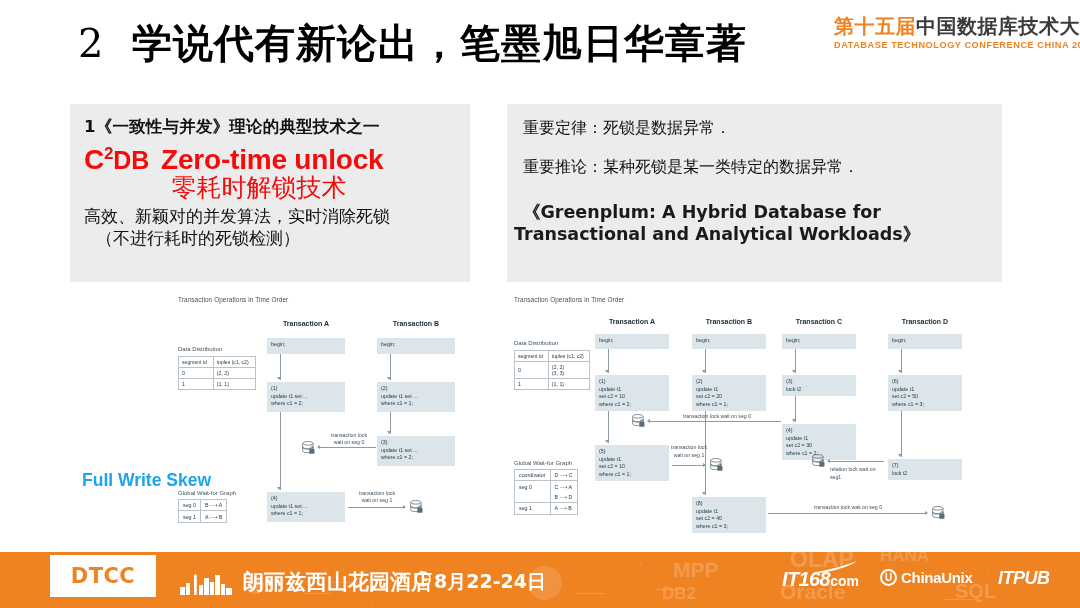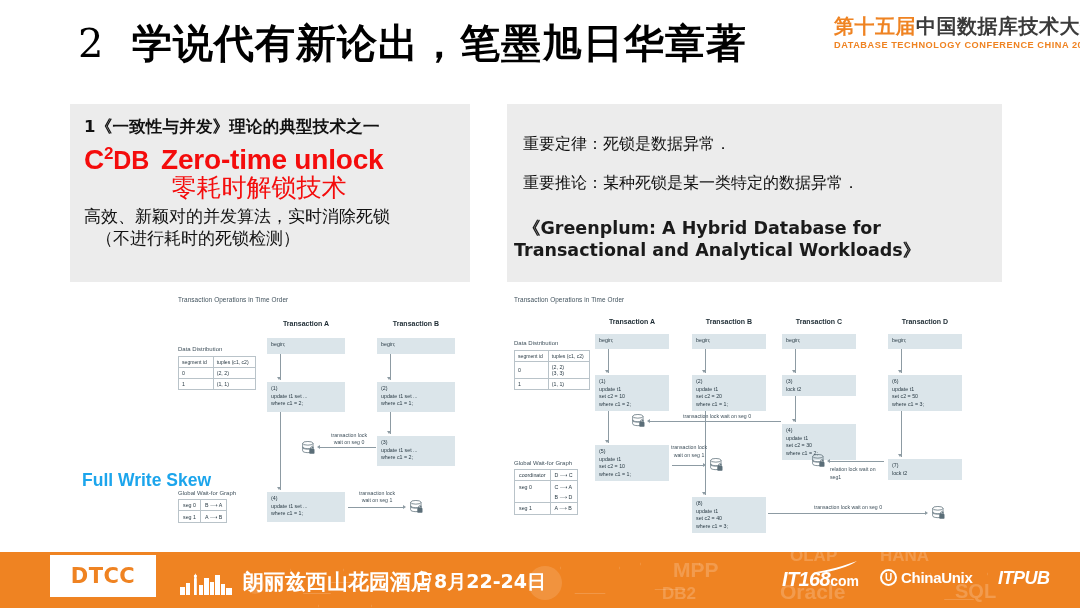--- a/index.html
+++ b/index.html
@@ -25,21 +25,21 @@
     white-space:nowrap;letter-spacing:1px;
   }
   .slide-title .num{font-family:"DejaVu Serif","Liberation Serif",serif;font-weight:400;}
   .slide-title .cn{font-family:"DejaVu Sans","Liberation Sans",sans-serif;font-weight:700;}
 
   
   .panel{
     position:absolute;background:#ececec;box-sizing:border-box;
   }
   #panel-left{left:70px;top:104px;width:400px;height:178px;padding:12px 14px 0 14px;}
-  #panel-right{left:507px;top:104px;width:495px;height:178px;padding:30px 16px 0 16px;}
+  #panel-right{left:507px;top:104px;width:495px;height:178px;padding:14px 16px 0 16px;}
 
   .pl-line1{font-size:16.5px;color:#111;font-weight:bold;font-family:"DejaVu Sans","Liberation Sans",sans-serif;letter-spacing:.2px;}
   .pl-c2db{margin-top:7px;color:#f40c0c;font-size:28px;font-weight:bold;letter-spacing:-.2px;line-height:1.08;white-space:nowrap;}
   .pl-c2db .sup{font-size:17px;vertical-align:super;line-height:0;}
   .pl-c2db .sub{font-size:25px;}
   .pl-c2db .gap{display:inline-block;width:12px;}
   .pl-cn-red{color:#f40c0c;font-size:25px;font-weight:500;text-align:center;margin-top:-1px;font-family:"DejaVu Serif","Liberation Serif",serif;line-height:1.15;padding-right:22px;}
   .pl-desc{font-size:17px;color:#111;line-height:1.3;margin-top:2px;font-family:"DejaVu Serif","Liberation Serif",serif;}
   .pl-desc .indent{display:block;padding-left:12px;}
 
@@ -418,21 +418,21 @@
     <div class="fhex" style="left:290px;top:-6px;width:52px;height:46px;transform:rotate(0deg);clip-path:polygon(25% 0,75% 0,100% 50%,75% 100%,25% 100%,0 50%);"></div>
     <div class="fhex" style="left:318px;top:30px;width:52px;height:46px;clip-path:polygon(25% 0,75% 0,100% 50%,75% 100%,25% 100%,0 50%);"></div>
     <div class="fhex" style="left:560px;top:-10px;width:58px;height:50px;clip-path:polygon(25% 0,75% 0,100% 50%,75% 100%,25% 100%,0 50%);"></div>
     <div class="fhex" style="left:640px;top:-14px;width:58px;height:50px;clip-path:polygon(25% 0,75% 0,100% 50%,75% 100%,25% 100%,0 50%);"></div>
     <div class="fhex" style="left:930px;top:-4px;width:56px;height:50px;clip-path:polygon(25% 0,75% 0,100% 50%,75% 100%,25% 100%,0 50%);"></div>
 
     <div class="fbg" style="left:673px;top:6px;font-size:21px;">MPP</div>
     <div class="fbg" style="left:662px;top:32px;font-size:17px;">DB2</div>
     <div class="fbg" style="left:780px;top:28px;font-size:21px;">Oracle</div>
     <div class="fbg" style="left:955px;top:28px;font-size:20px;">SQL</div>
-    <div class="fbg" style="left:790px;top:-6px;font-size:17px;">OLAP</div>
+    <div class="fbg" style="left:790px;top:-6px;font-size:23px;">OLAP</div>
     <div class="fbg" style="left:880px;top:-6px;font-size:17px;">HANA</div>
 
     <div id="dtcc-logo">
       <span class="t">DTCC</span>
     </div>
 
     <svg id="skyline" viewBox="0 0 56 26">
       <rect x="2" y="18" width="5" height="8" fill="#fff"></rect>
       <rect x="8" y="14" width="4" height="12" fill="#fff"></rect>
       <path d="M16 26 V10 l1.4-6 l1.4 6 V26z" fill="#fff"></path>

